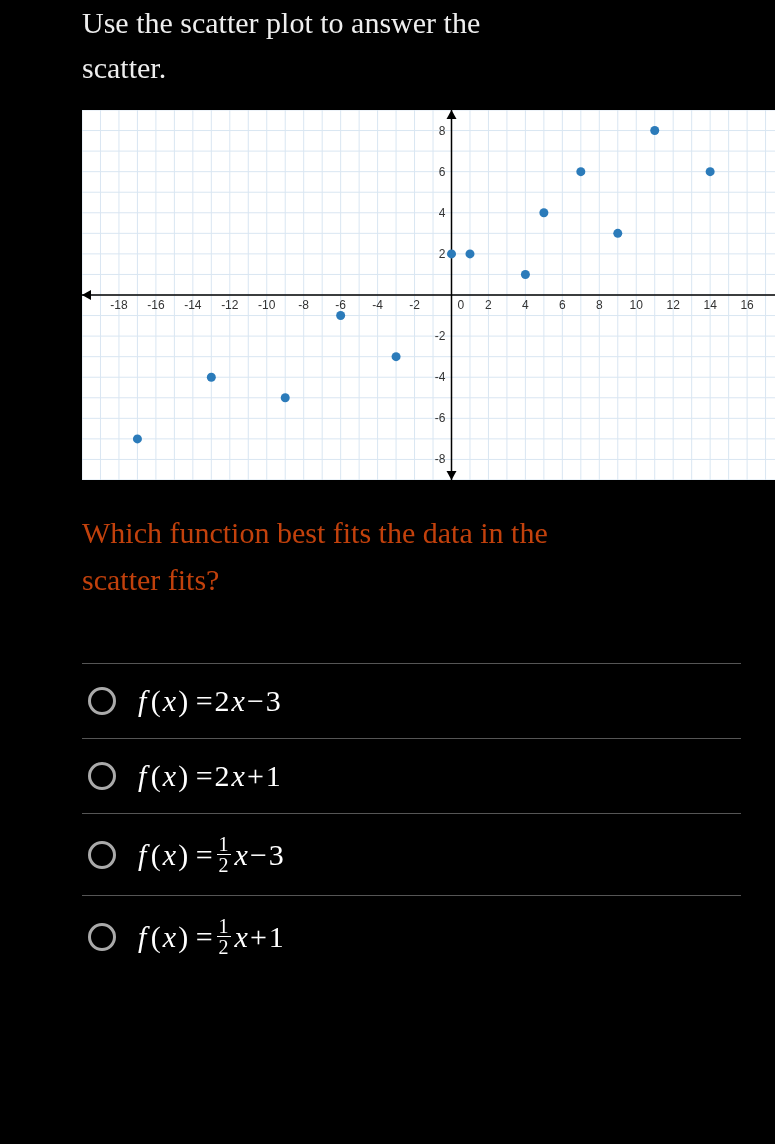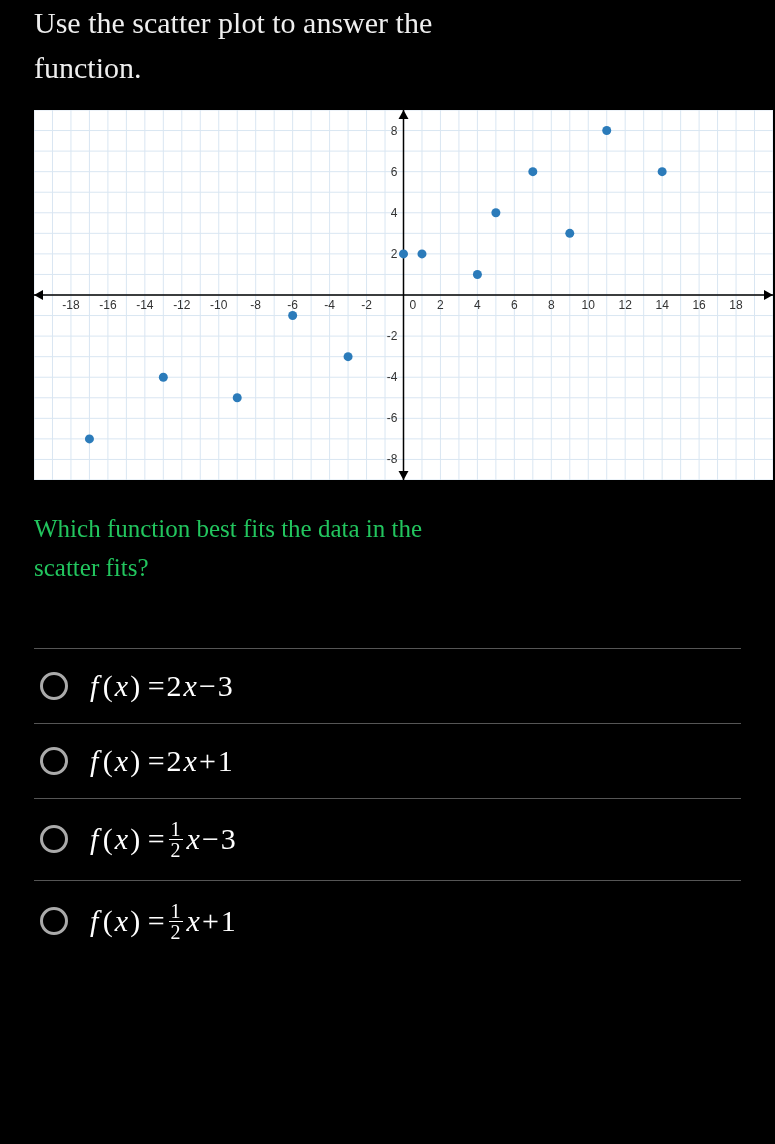--- a/index.html
+++ b/index.html
@@ -4,41 +4,41 @@
 <style>
   * { box-sizing: border-box; margin: 0; padding: 0; }
   body {
     background: #000;
     color: #fff;
     font-family: Georgia, 'Times New Roman', serif;
     width: 775px;
     height: 1144px;
     overflow: hidden;
   }
-  .container { padding: 0 34px; }
+  .container { padding: 0 34px; margin-left: 48px; }
   .prompt {
     font-size: 30px;
     font-weight: 300;
     line-height: 1.5;
     margin: 0 0 20px 0;
     color: #eee;
   }
   .chart-box {
     background: #fff;
     width: 739px;
     height: 370px;
     position: relative;
     margin: 0 auto 30px auto;
   }
   .question {
-    font-size: 25px;
+    font-size: 30px;
     font-weight: 300;
     line-height: 1.55;
     margin: 22px 0 60px 0;
-    color: #22c55e;
+    color: #c2410c;
   }
   .options { border-top: 1px solid #555; }
   .option {
     display: flex;
     align-items: center;
     gap: 22px;
     padding: 20px 6px;
     border-bottom: 1px solid #555;
     cursor: pointer;
   }
@@ -74,21 +74,21 @@
   .grid line { stroke: #d9e6f2; stroke-width: 1; }
   .axis line { stroke: #000; stroke-width: 1.5; }
   .point { fill: #2b7bba; }
 </style>
 </head>
 <body>
 
 <div class="container">
   <p class="prompt">
     <span>Use the scatter plot to answer the</span><br>
-    <span>function.</span>
+    <span>scatter.</span>
   </p>
 
   <div class="chart-box">
     <svg id="chart-svg" width="739" height="370" viewBox="0 0 739 370">
         <g class="grid">
           <line x1="0" y1="0" x2="0" y2="370"></line>
           <line x1="18.475" y1="0" x2="18.475" y2="370"></line>
           <line x1="36.95" y1="0" x2="36.95" y2="370"></line>
           <line x1="55.425" y1="0" x2="55.425" y2="370"></line>
           <line x1="73.9" y1="0" x2="73.9" y2="370"></line>

